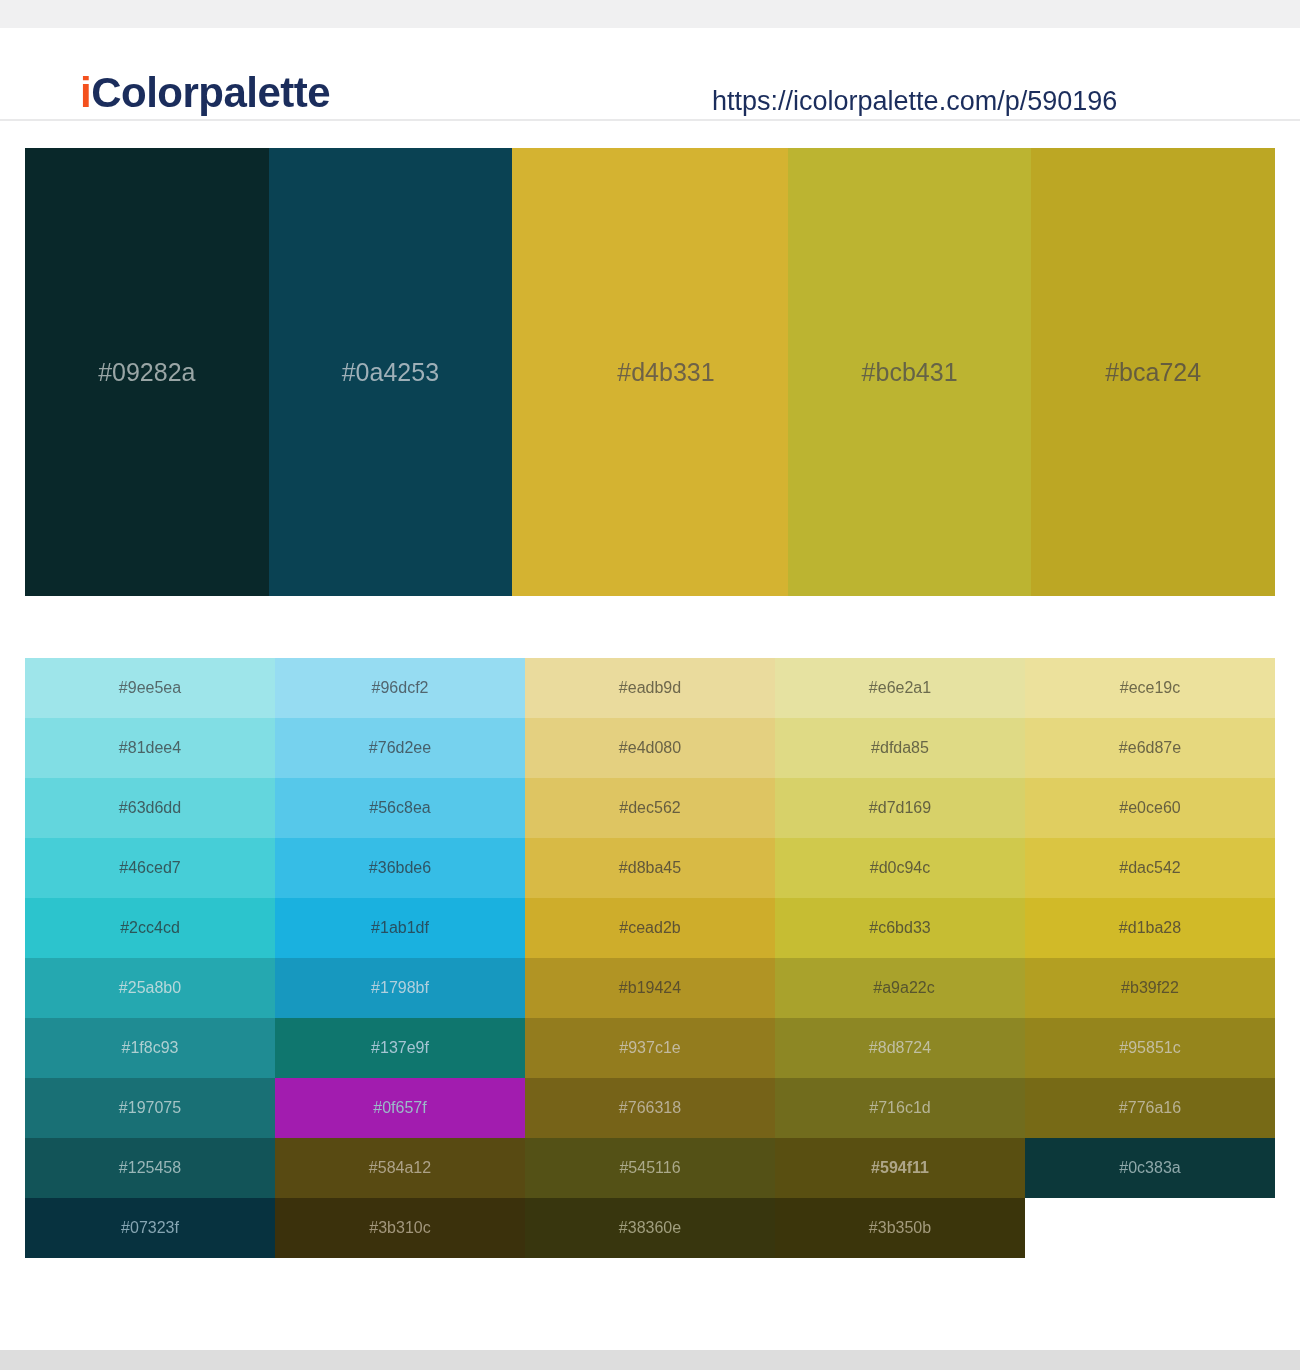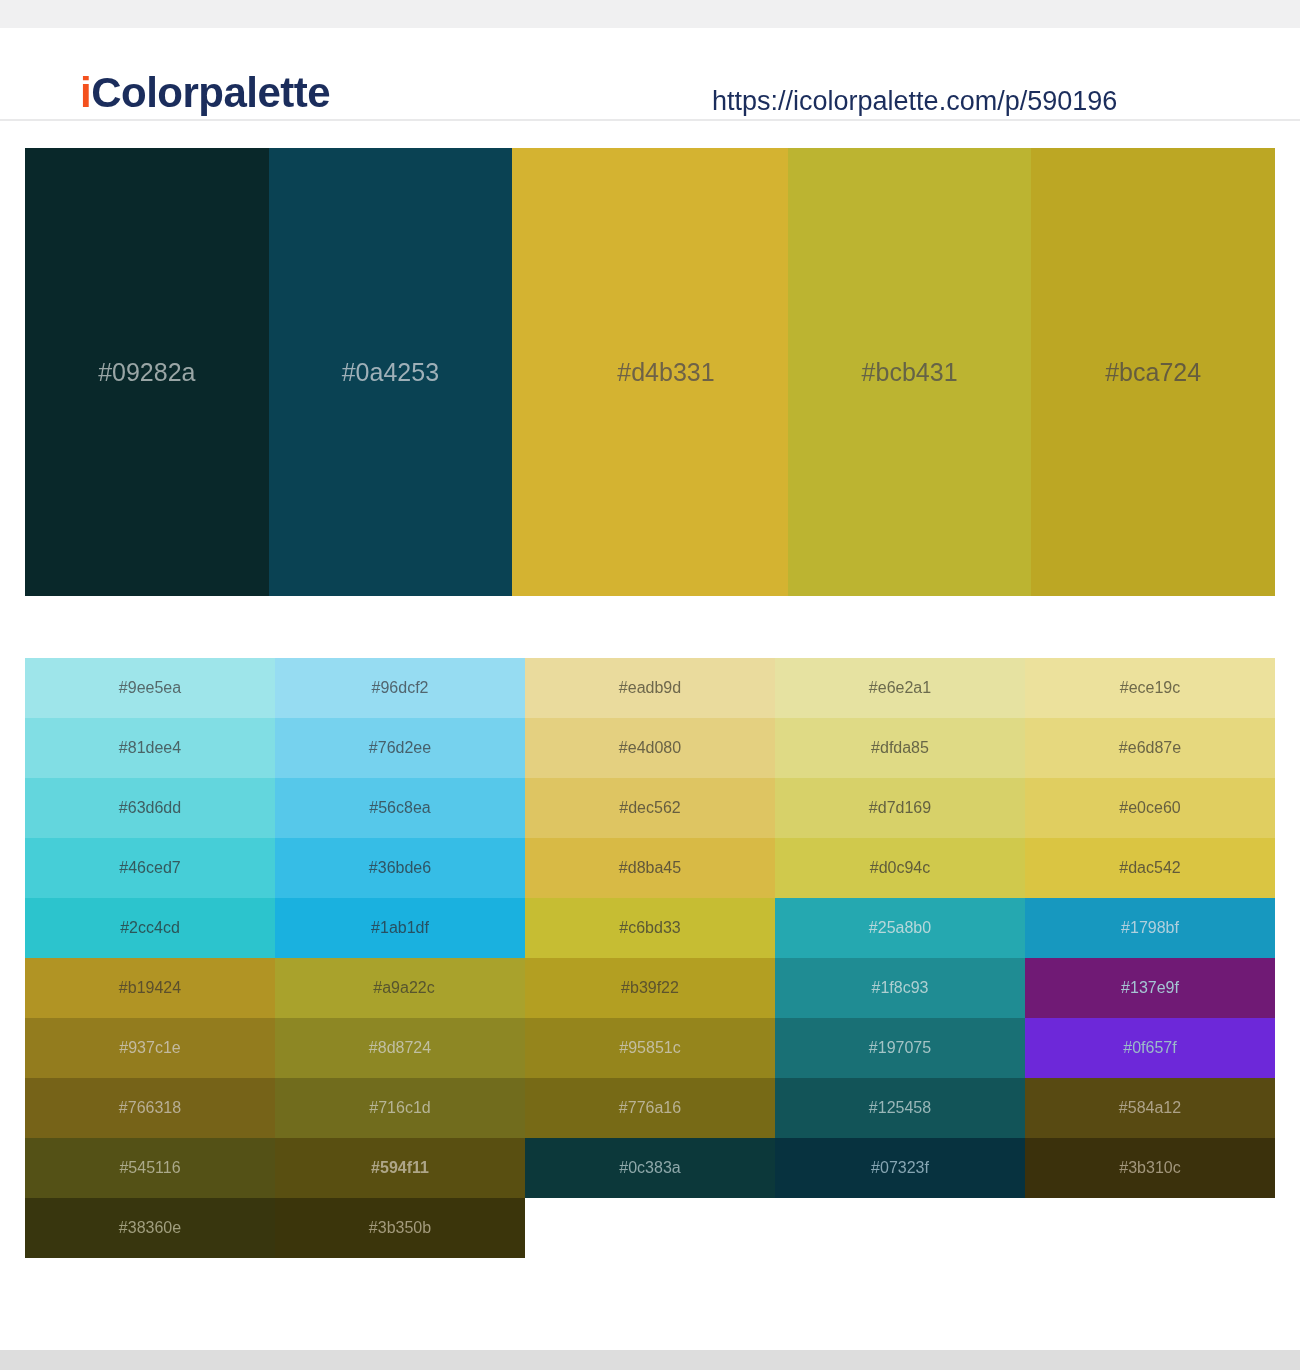--- a/index.html
+++ b/index.html
@@ -205,57 +205,63 @@
       </div>
       <div class="shade-cell" style="background: rgb(218, 197, 66);">
         <span class="hexlabel" style="color: rgb(99, 91, 58);">#dac542</span>
       </div>
       <div class="shade-cell" style="background: rgb(44, 196, 205);">
         <span class="hexlabel" style="color: rgb(43, 86, 89);">#2cc4cd</span>
       </div>
       <div class="shade-cell" style="background: rgb(26, 177, 223);">
         <span class="hexlabel" style="color: rgb(39, 80, 98);">#1ab1df</span>
       </div>
+      <div class="shade-cell" style="background: rgb(206, 173, 43);">
+        <span class="hexlabel" style="color: rgb(94, 82, 52);">#cead2b</span>
+      </div>
       <div class="shade-cell" style="background: rgb(198, 189, 51);">
         <span class="hexlabel" style="color: rgb(91, 89, 53);">#c6bd33</span>
       </div>
+      <div class="shade-cell" style="background: rgb(209, 186, 40);">
+        <span class="hexlabel" style="color: rgb(95, 86, 52);">#d1ba28</span>
+      </div>
       <div class="shade-cell" style="background: rgb(37, 168, 176);">
         <span class="hexlabel" style="color: rgb(183, 215, 218);">#25a8b0</span>
       </div>
       <div class="shade-cell" style="background: rgb(23, 152, 191);">
         <span class="hexlabel" style="color: rgb(176, 207, 221);">#1798bf</span>
       </div>
       <div class="shade-cell" style="background: rgb(177, 148, 36);">
         <span class="hexlabel" style="color: rgb(91, 79, 45);">#b19424</span>
       </div>
       <div class="shade-cell" style="background: rgb(169, 162, 44);">
         <span class="hexlabel" style="color: rgb(87, 85, 46); margin-left: 8px;">#a9a22c</span>
       </div>
       <div class="shade-cell" style="background: rgb(179, 159, 34);">
         <span class="hexlabel" style="color: rgb(92, 83, 45);">#b39f22</span>
       </div>
       <div class="shade-cell" style="background: rgb(31, 140, 147);">
         <span class="hexlabel" style="color: rgb(174, 207, 209);">#1f8c93</span>
       </div>
-      <div class="shade-cell" style="background: #701a75;">
+      <div class="shade-cell" style="background: #0f766e;">
         <span class="hexlabel" style="color: rgb(165, 197, 211);">#137e9f</span>
       </div>
       <div class="shade-cell" style="background: rgb(147, 124, 30);">
         <span class="hexlabel" style="color: rgb(195, 186, 160);">#937c1e</span>
       </div>
       <div class="shade-cell" style="background: rgb(141, 135, 36);">
         <span class="hexlabel" style="color: rgb(192, 191, 162);">#8d8724</span>
       </div>
       <div class="shade-cell" style="background: rgb(149, 133, 28);">
         <span class="hexlabel" style="color: rgb(195, 189, 160);">#95851c</span>
       </div>
       <div class="shade-cell" style="background: rgb(25, 112, 117);">
         <span class="hexlabel" style="color: rgb(164, 196, 198);">#197075</span>
       </div>
-      <div class="shade-cell" style="background: #6d28d9; text-align: center;">
+      <div class="shade-cell" style="background: #a21caf; text-align: center;">
         <span class="hexlabel" style="color: rgb(155, 187, 200);">#0f657f</span>
       </div>
       <div class="shade-cell" style="background: rgb(118, 99, 24);">
         <span class="hexlabel" style="color: rgb(184, 174, 148);">#766318</span>
       </div>
       <div class="shade-cell" style="background: rgb(113, 108, 29);">
         <span class="hexlabel" style="color: rgb(182, 180, 150);">#716c1d</span>
       </div>
       <div class="shade-cell" style="background: rgb(119, 106, 22);">
         <span class="hexlabel" style="color: rgb(185, 178, 148);">#776a16</span>

